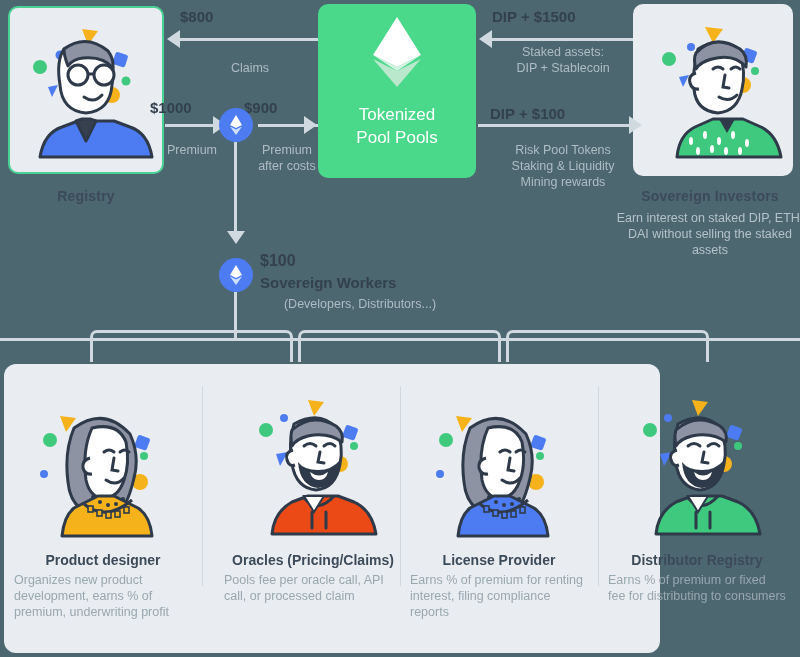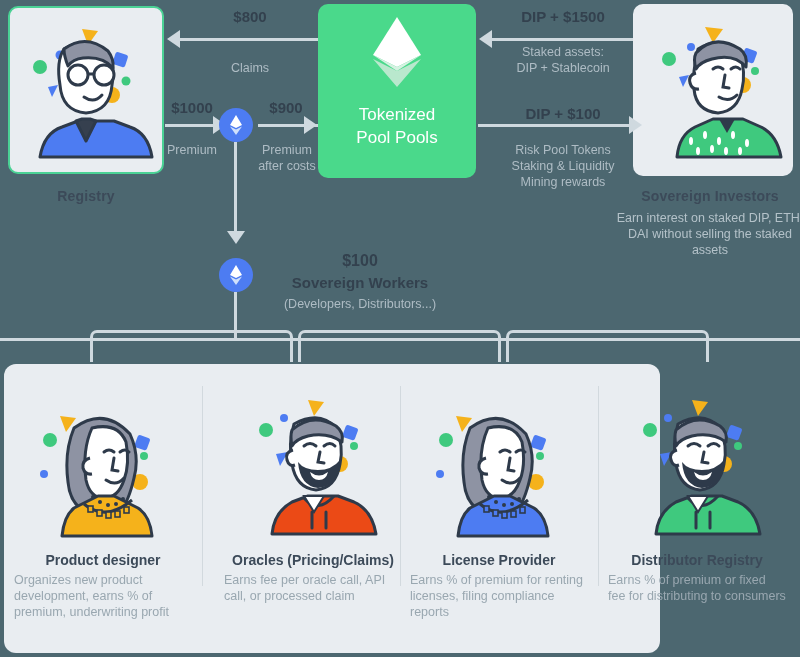--- a/index.html
+++ b/index.html
@@ -59,21 +59,21 @@
   
   .hline { position: absolute; height: 3px; background: #cfd9df; }
   .vline { position: absolute; width: 3px; background: #cfd9df; }
 
   .arrowhead { position: absolute; width: 0; height: 0; }
   .arrowhead.left  { border-top: 9px solid transparent; border-bottom: 9px solid transparent; border-right: 13px solid #cfd9df; }
   .arrowhead.right { border-top: 9px solid transparent; border-bottom: 9px solid transparent; border-left: 13px solid #cfd9df; }
   .arrowhead.down  { border-left: 9px solid transparent; border-right: 9px solid transparent; border-top: 13px solid #cfd9df; }
 
   .flow-amt {
-    position: absolute; text-align: center;
+    position: absolute; 
     color: #33414e; font-weight: bold; font-size: 15px;
     white-space: nowrap;
   }
   .flow-desc {
     position: absolute; text-align: center;
     color: #aebcc4; font-size: 12.5px; line-height: 16px;
   }
 
   
   .eth-badge {
@@ -321,21 +321,21 @@
           <path d="M64 118 q-18 10 -20 32 h104 q-4 -24 -22 -32 l-16 -6 h-30z" fill="#eb4a16" stroke="#2e3a4a" stroke-width="3" stroke-linejoin="round"></path>
           <path d="M76 114 q14 16 30 -2" stroke="#2e3a4a" stroke-width="3" fill="none"></path>
           <g stroke="#2e3a4a" stroke-width="3" fill="none" stroke-linecap="round">
             <path d="M84 128 v16"></path>
               <path d="M98 128 v16"></path>
           </g>
           <path d="M76 112 l10 16 l10 -16z" fill="#fff" stroke="#2e3a4a" stroke-width="2"></path>
         </svg>
       </div>
       <div class="bcol-title">Oracles (Pricing/Claims)</div>
-      <div class="bcol-desc">Earns fee per oracle call, API call, or processed claim</div>
+      <div class="bcol-desc">Pools fee per oracle call, API call, or processed claim</div>
     </div>
 
     <div class="bcol" style="left:396px;">
       <div class="bcol-art">
         <svg width="170" height="160" viewBox="0 0 170 160">
           <polygon points="42,32 58,34 48,48" fill="#f5b21b"></polygon>
           <circle cx="32" cy="56" r="7" fill="#3fc97e"></circle>
           <circle cx="26" cy="90" r="4" fill="#4d7cf2"></circle>
           <rect x="118" y="52" width="13" height="13" rx="2.5" fill="#4d7cf2" transform="rotate(20 124 58)"></rect>
           <circle cx="126" cy="72" r="4" fill="#3fc97e"></circle>
@@ -361,21 +361,21 @@
           <g fill="#2e3a4a">
             <circle cx="75" cy="113" r="2"></circle>
               <circle cx="82" cy="118" r="2"></circle>
             <circle cx="90" cy="121" r="2"></circle>
               <circle cx="98" cy="120" r="2"></circle>
             <circle cx="105" cy="115" r="2"></circle>
           </g>
         </svg>
       </div>
       <div class="bcol-title">License Provider</div>
-      <div class="bcol-desc">Earns % of premium for renting licenses, filing compliance reports</div>
+      <div class="bcol-desc">Earns % of premium for renting interest, filing compliance reports</div>
     </div>
 
     <div class="bcol" style="left:594px;">
       <div class="bcol-art">
         <svg width="170" height="160" viewBox="0 0 170 160">
           <polygon points="80,16 96,18 86,32" fill="#f5b21b"></polygon>
           <circle cx="38" cy="46" r="7" fill="#3fc97e"></circle>
           <circle cx="56" cy="34" r="4" fill="#4d7cf2"></circle>
           <rect x="116" y="42" width="13" height="13" rx="2.5" fill="#4d7cf2" transform="rotate(20 122 48)"></rect>
           <circle cx="126" cy="62" r="4" fill="#3fc97e"></circle>

